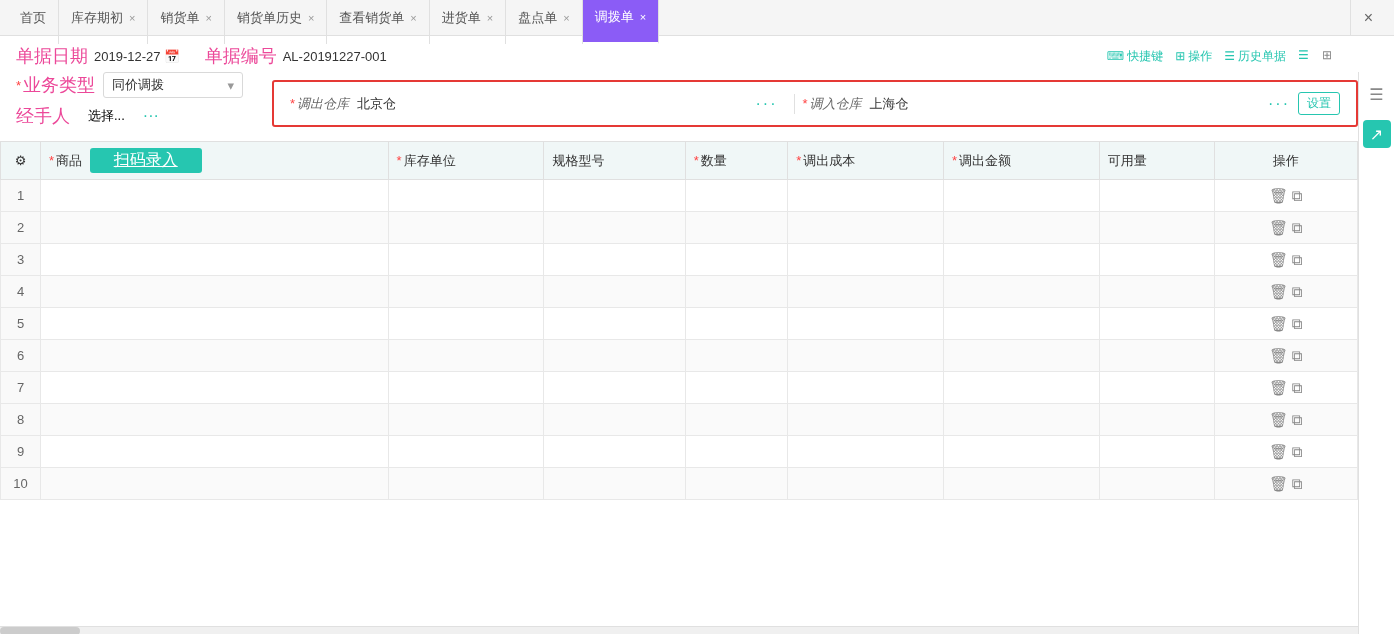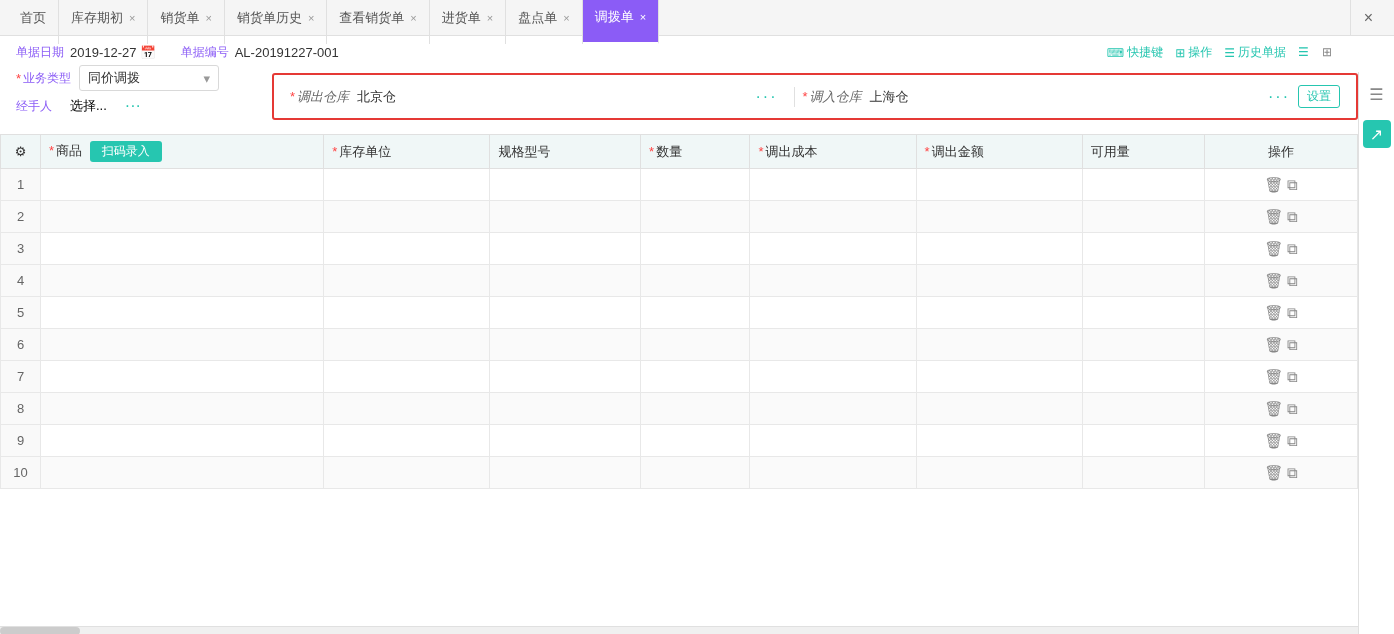--- a/index.html
+++ b/index.html
@@ -50,22 +50,22 @@
       height: 36px;
       display: flex;
       align-items: center;
       justify-content: center;
       cursor: pointer;
       color: #666;
       font-size: 16px;
       border-left: 1px solid #e0e0e0;
     }
     .form-label {
-      color: #8b5cf6;
-      font-size: 12px;
+      color: #ec4899;
+      font-size: 18px;
       white-space: nowrap;
     }
     .required-star {
       color: #f44;
       margin-right: 2px;
     }
     .form-value {
       color: #333;
       margin-left: 4px;
     }
@@ -230,24 +230,25 @@
       text-align: center;
       width: 40px;
     }
 
     
     .scan-btn {
       background: #26c6b0;
       color: #fff;
       border: none;
       border-radius: 3px;
-      padding: 2px 12px;
-      font-size: 12px;
+      padding: 2px 24px;
+      font-size: 16px;
       cursor: pointer;
       margin-left: 4px;
+      text-decoration: underline;
     }
 
     
     .right-panel {
       position: absolute;
       right: 0;
       top: 36px;
       width: 36px;
       background: #fff;
       border-left: 1px solid #e0e0e0;

